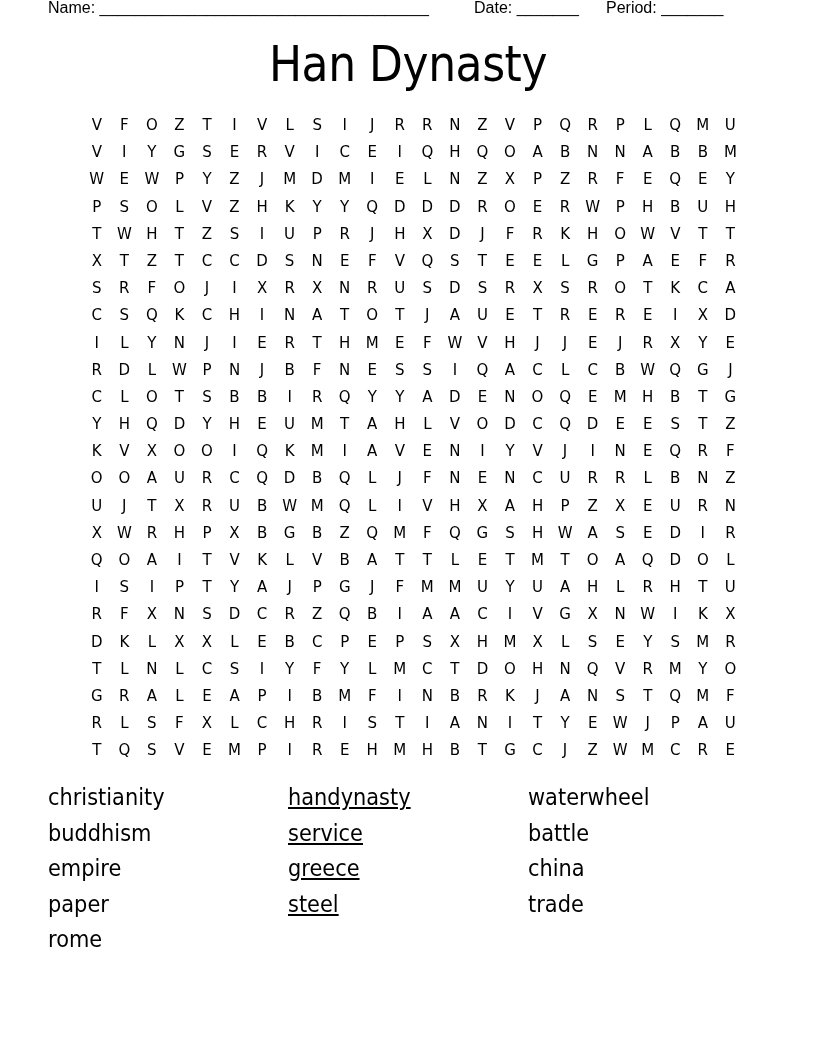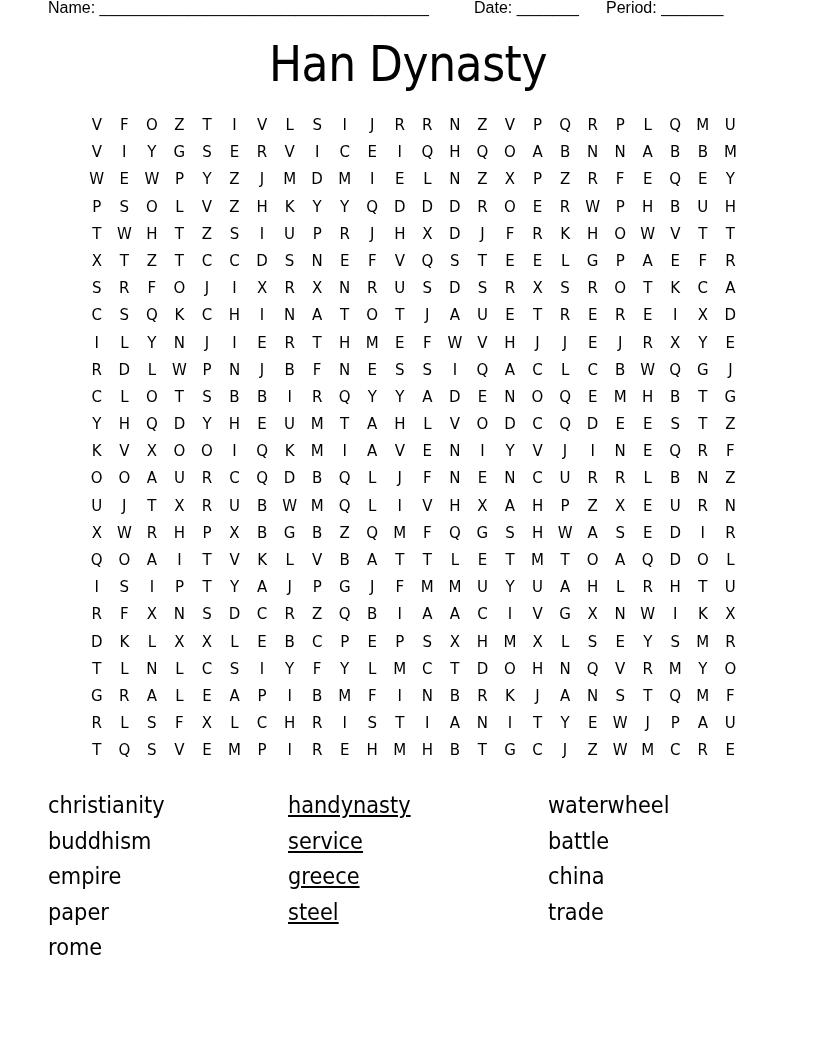--- a/index.html
+++ b/index.html
@@ -14,21 +14,21 @@
     font-family:"DejaVu Sans", sans-serif; font-size:50px; line-height:64px; letter-spacing:-0.5px;
     transform:scaleX(0.88); transform-origin:center;
   }
   .grid { position:absolute; left:83px; top:114px; }
   .grid-row { display:flex; height:27.2px; }
   .cell {
     width:27.55px; text-align:center;
     font-family:"DejaVu Sans", sans-serif; font-size:15px; line-height:22px;
   }
   .words { position:absolute; left:48px; top:780px; width:720px; }
-  .word-col { position:absolute; top:0;margin-top:8px; }
+  .word-col { position:absolute; top:0; }
   .word {
     font-family:"DejaVu Sans", sans-serif; font-size:22.5px; line-height:35.6px;
     transform:scaleX(0.93); transform-origin:left; white-space:nowrap;
   }
 </style>
 </head>
 <body>
 
 <div class="header">
   <span style="left:0">Name: _____________________________________</span>
@@ -672,19 +672,19 @@
       <div class="word">empire</div>
       <div class="word">paper</div>
       <div class="word">rome</div>
     </div>
     <div class="word-col" style="left: 240px; text-decoration: underline;">
       <div class="word">handynasty</div>
       <div class="word">service</div>
       <div class="word">greece</div>
       <div class="word">steel</div>
     </div>
-    <div class="word-col" style="left: 500px;">
+    <div class="word-col" style="left: 480px;">
       <div class="word">waterwheel</div>
       <div class="word">battle</div>
       <div class="word">china</div>
       <div class="word">trade</div>
     </div>
   </div>
 
 </body></html>

